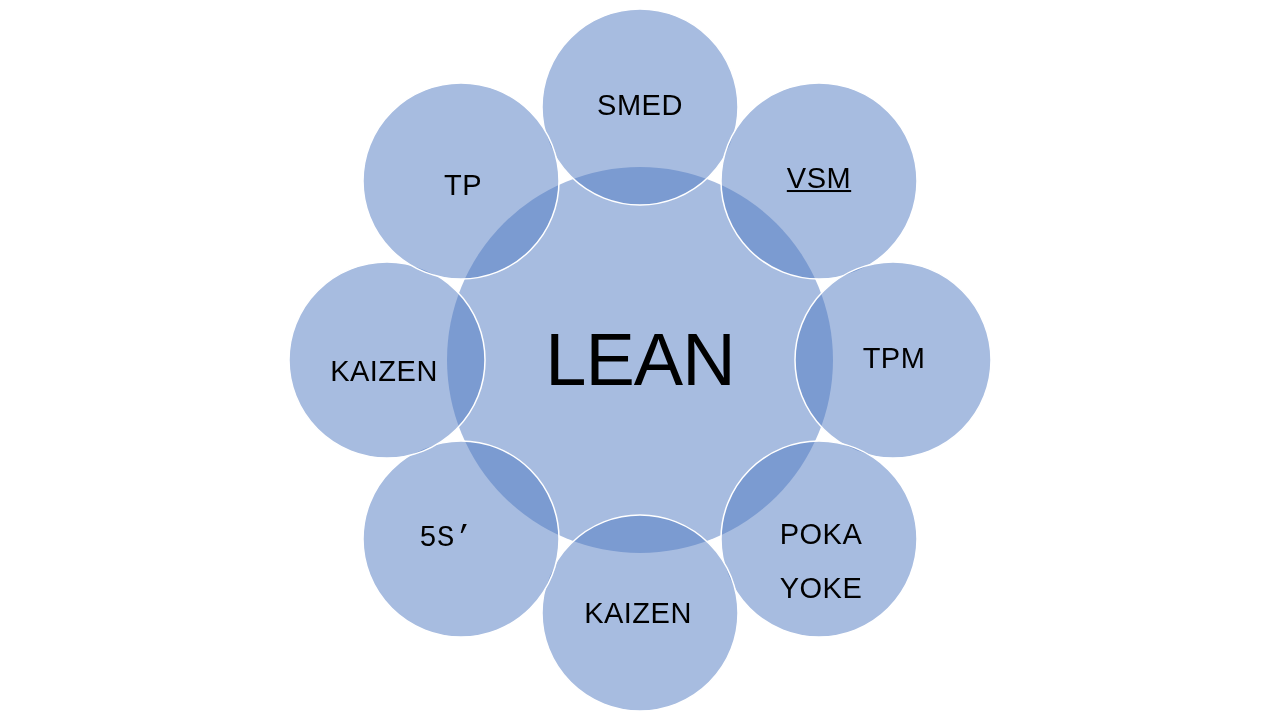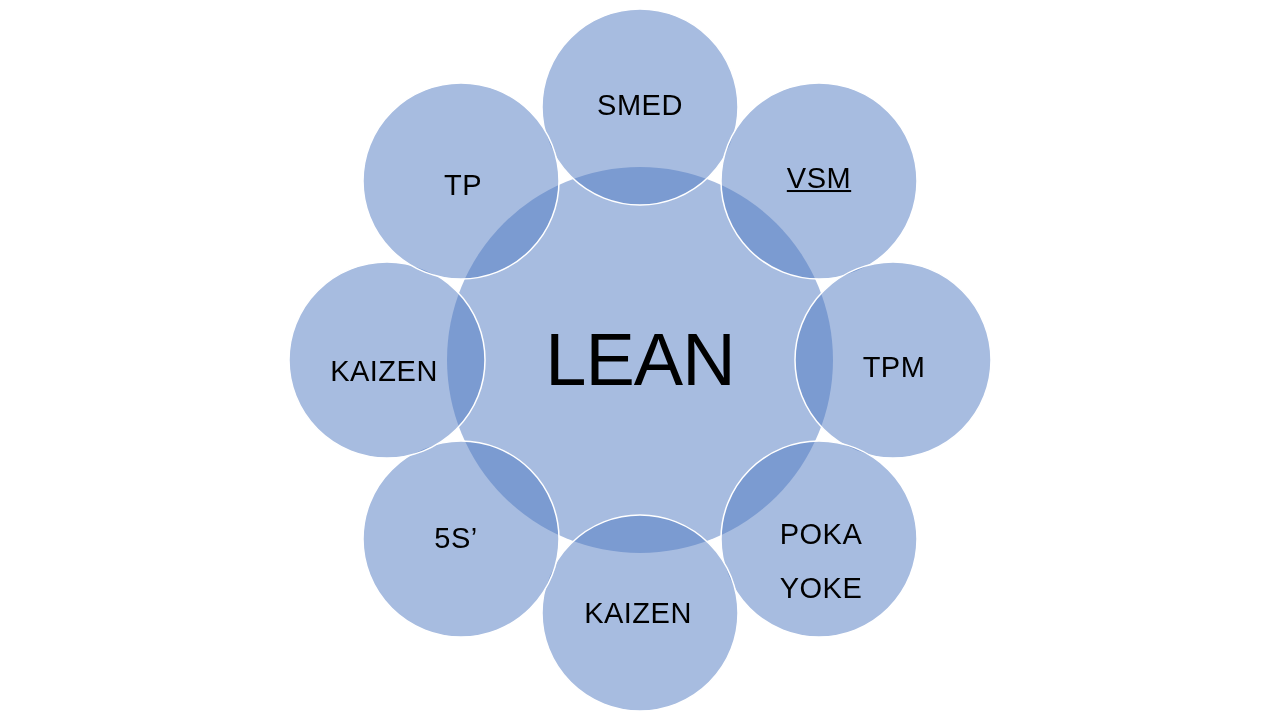--- a/index.html
+++ b/index.html
@@ -60,26 +60,26 @@
     <circle cx="387" cy="360" r="98" fill="#4F79C2" fill-opacity="0.5" stroke="#FFFFFF" stroke-width="1.5"></circle>
     <circle cx="461" cy="181" r="98" fill="#4F79C2" fill-opacity="0.5" stroke="#FFFFFF" stroke-width="1.5"></circle>
   </svg>
 
   <div class="center-label" style="left:640px; top:360px;">LEAN</div>
 
   <div class="node-label" style="left:640px; top:106px;">SMED</div>
 
   <div class="node-label" style="left:819px; top:179px;text-decoration:underline;">VSM</div>
 
-  <div class="node-label" style="left:894px; top:368px;">TPM</div>
+  <div class="node-label" style="left:894px; top:359px;">TPM</div>
 
   <div class="node-label" style="left:821px; top:562px;">POKA
 YOKE</div>
 
   <div class="node-label" style="left:638px; top:614px;">KAIZEN</div>
 
-  <div class="node-label" style="left:456px; top:539px;">5S’</div>
+  <div class="node-label" style="left:446px; top:539px;font-family:Liberation Mono, monospace;">5S’</div>
 
   <div class="node-label" style="left:384px; top:372px;">KAIZEN</div>
 
   <div class="node-label" style="left:463px; top:186px;">TP</div>
 
 </div>
 
 </body></html>

